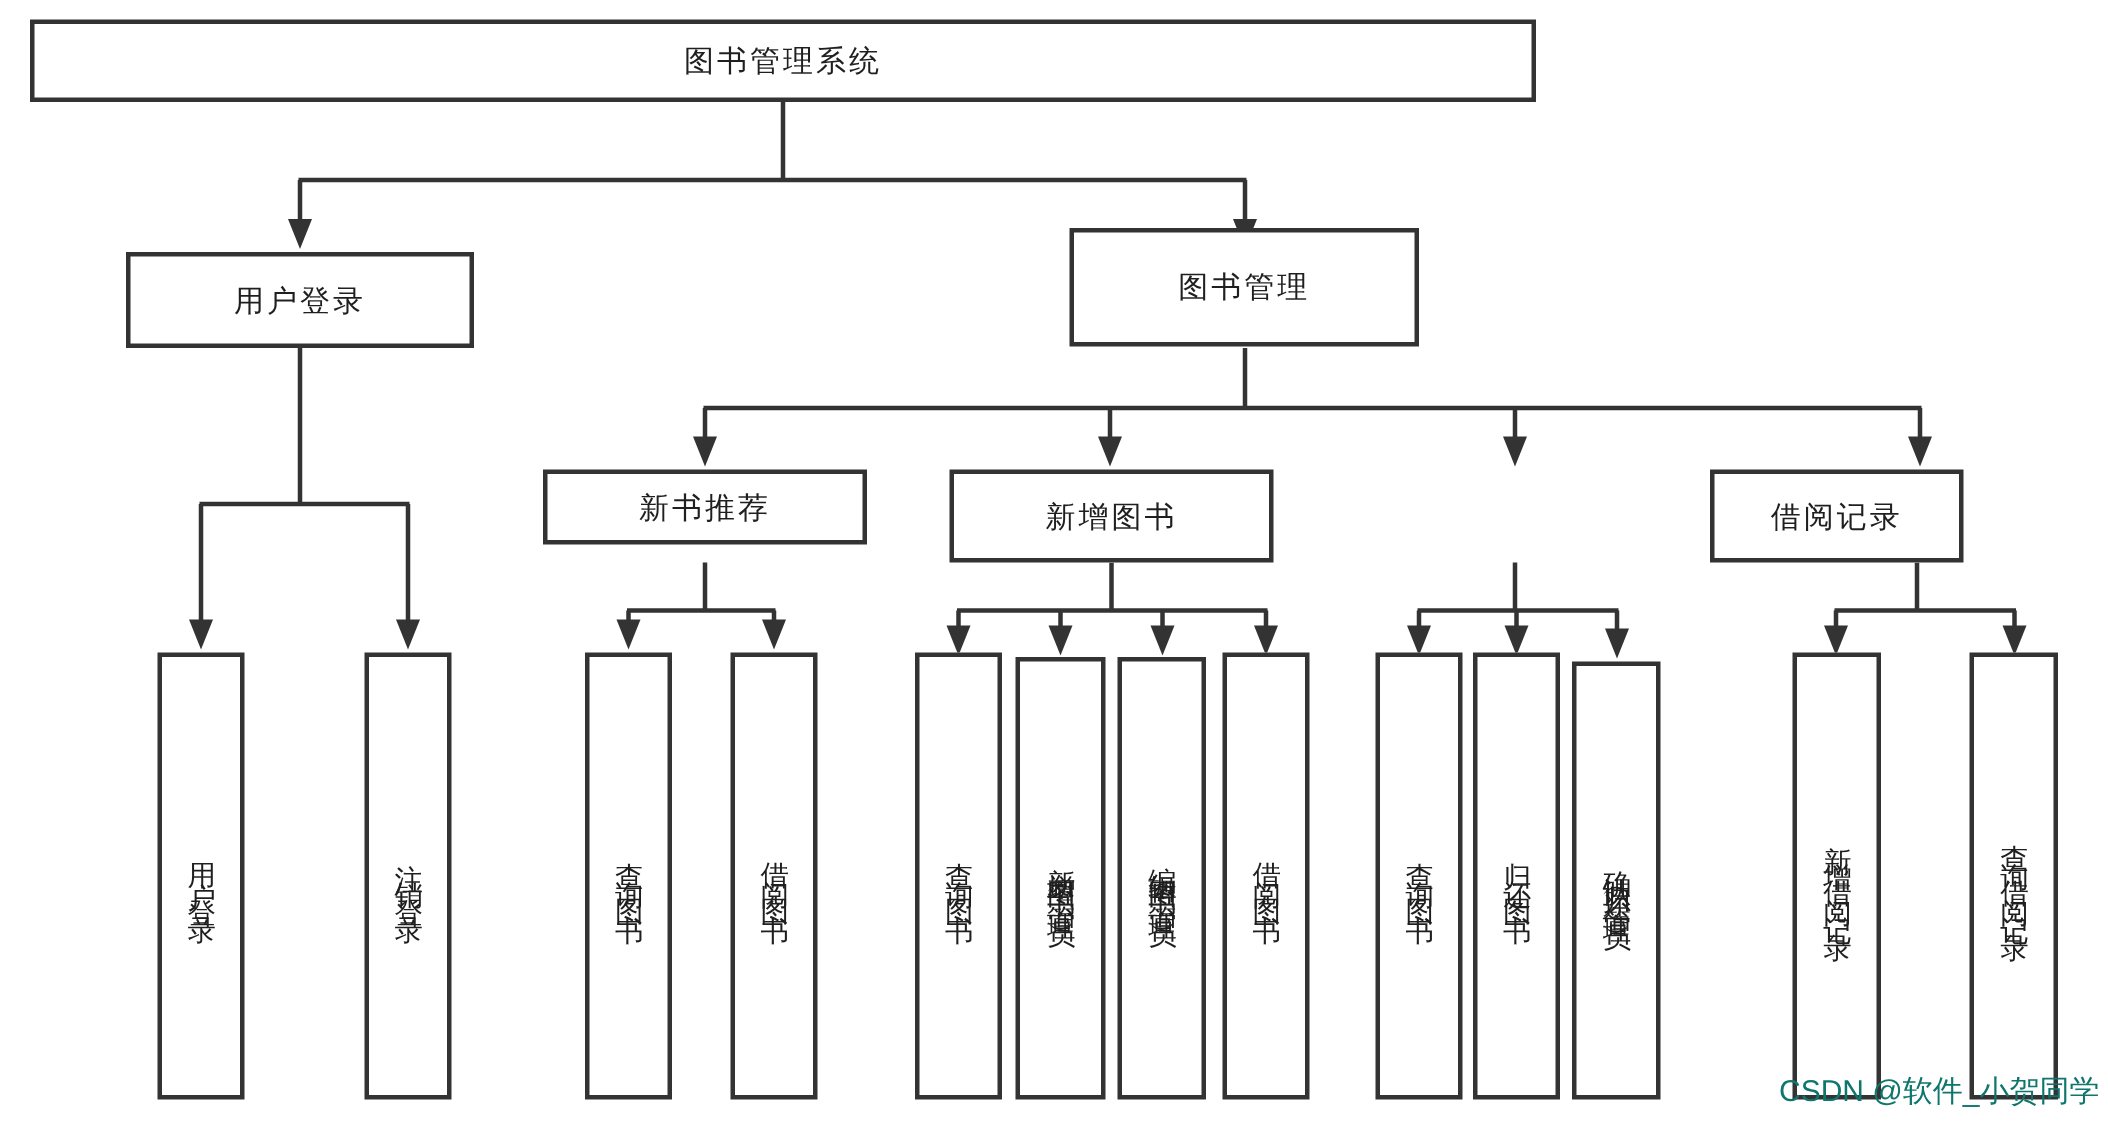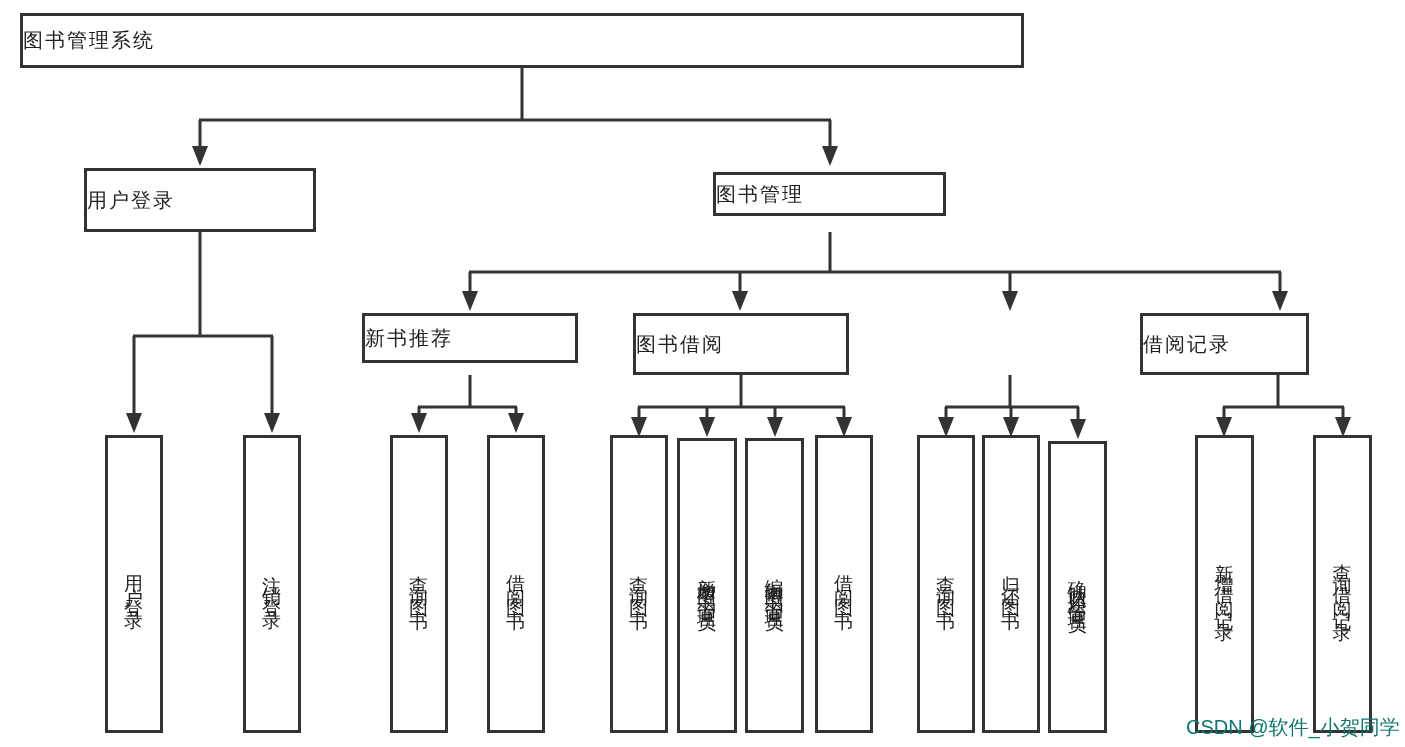--- a/index.html
+++ b/index.html
@@ -3,21 +3,21 @@
 <meta charset="utf-8">
 <style>
   html,body{margin:0;padding:0;background:#ffffff;}
   #stage{
     position:relative;width:1405px;height:747px;background:#ffffff;overflow:hidden;
     font-family:"Liberation Sans","DejaVu Sans",sans-serif;color:#1f1f1f;
   }
   #wires{position:absolute;left:0;top:0;z-index:1;}
   .hbox{
     position:absolute;z-index:2;background:#ffffff;border:3px solid #333333;
-    display:flex;align-items:center;justify-content:flex-start;box-sizing:border-box;
+    display:flex;align-items:center;justify-content:center;box-sizing:border-box;
   }
   .hbox .lbl{font-size:20px;letter-spacing:2px;white-space:nowrap;}
   .vbox{
     position:absolute;z-index:2;background:#ffffff;border:3px solid #333333;
     display:flex;align-items:center;justify-content:center;box-sizing:border-box;
   }
   .vbox .lbl{
     writing-mode:vertical-rl;text-orientation:mixed;
     font-size:19px;letter-spacing:12px;line-height:1;white-space:nowrap;
   }
@@ -71,29 +71,29 @@
     </g>
   </svg>
 
   <div class="hbox" style="left:20px;top:13px;width:1004px;height:55px">
     <span class="lbl">图书管理系统</span>
   </div>
 
   <div class="hbox" style="left:84px;top:168px;width:232px;height:64px">
     <span class="lbl">用户登录</span>
   </div>
-  <div class="hbox" style="left:713px;top:172px;width:233px;height:44px">
+  <div class="hbox" style="left:713px;top:152px;width:233px;height:79px">
     <span class="lbl">图书管理</span>
   </div>
 
   <div class="hbox" style="left:362px;top:313px;width:216px;height:50px">
     <span class="lbl">新书推荐</span>
   </div>
   <div class="hbox" style="left:633px;top:313px;width:216px;height:62px">
-    <span class="lbl">图书借阅</span>
+    <span class="lbl">新增图书</span>
   </div>
   <div class="hbox" style="left:1140px;top:313px;width:169px;height:62px">
     <span class="lbl">借阅记录</span>
   </div>
 
   <div class="vbox" style="left:105px;top:435px;width:58px;height:298px">
     <span class="lbl">用户登录</span>
   </div>
   <div class="vbox" style="left:243px;top:435px;width:58px;height:298px">
     <span class="lbl">注销登录</span>

